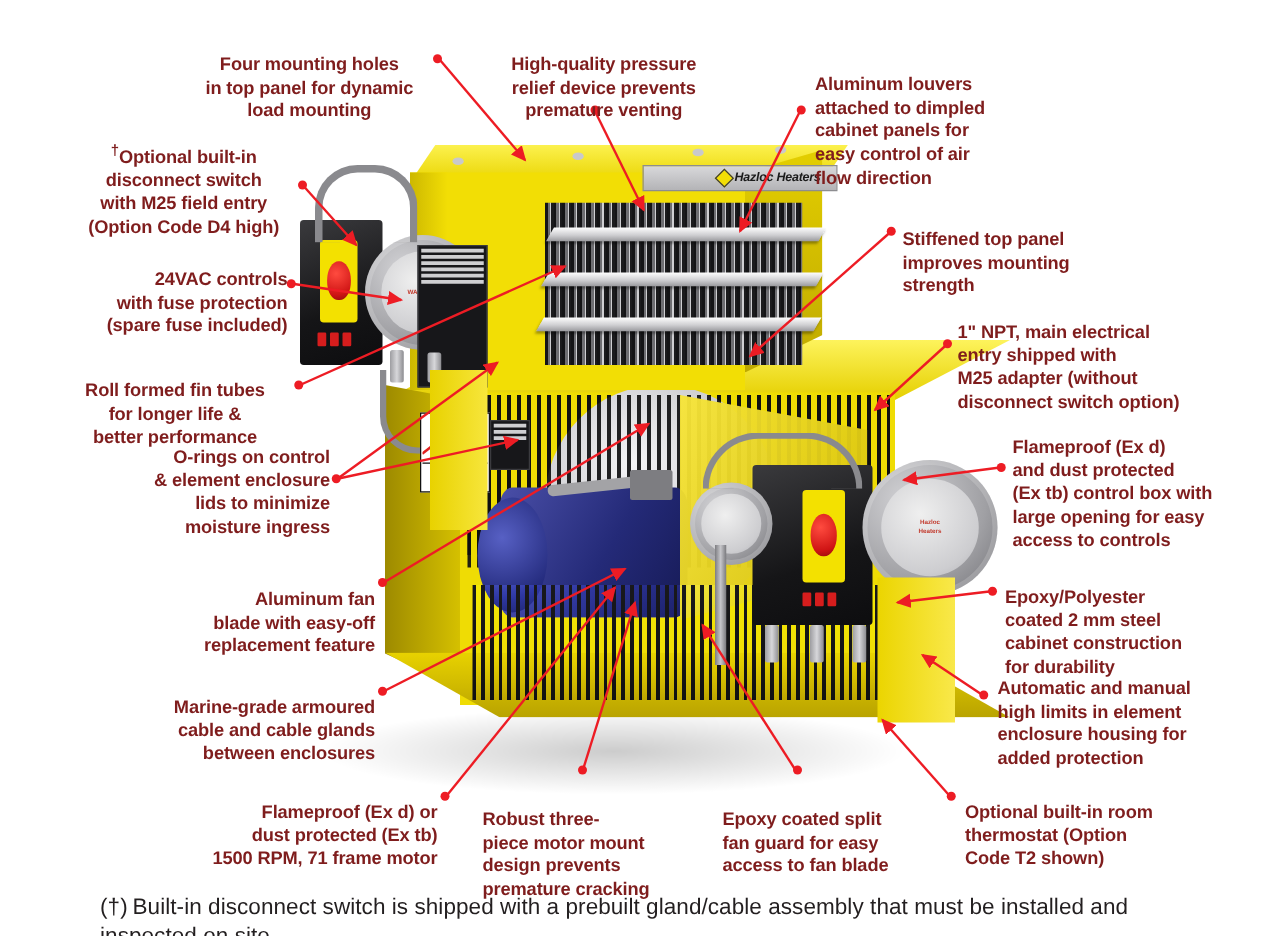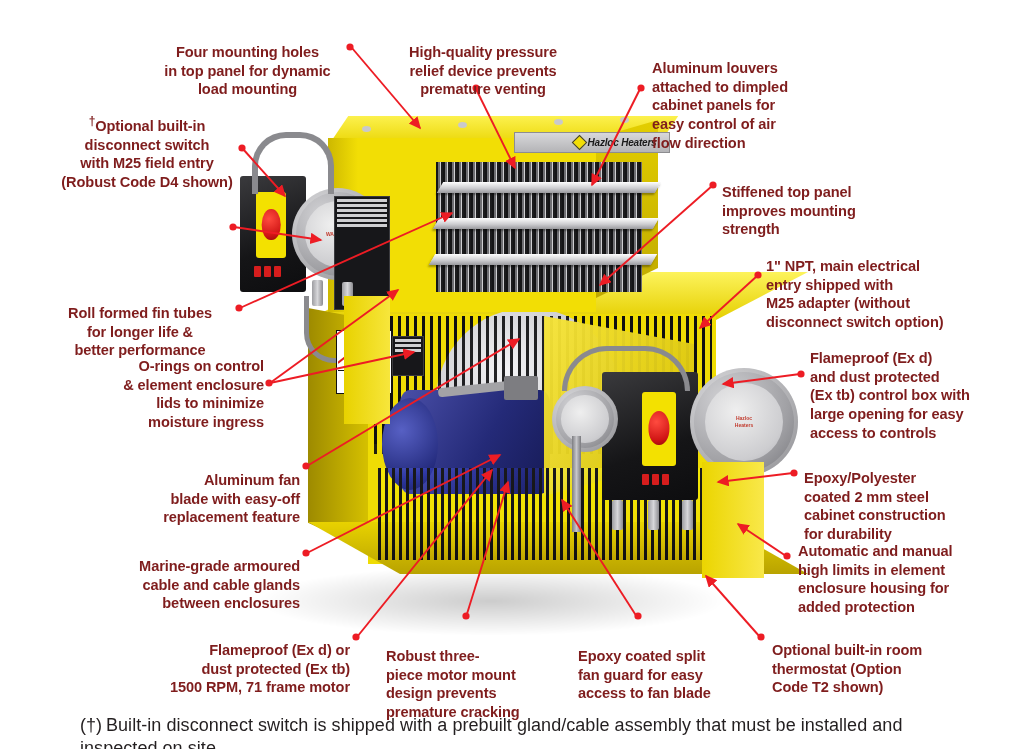--- a/index.html
+++ b/index.html
@@ -375,29 +375,34 @@
 attached to dimpled
 cabinet panels for
 easy control of air
 flow direction</span>
   </div>
 
   <div class="callout ta-center" style="left:56px;top:98px;width:182px;">
     <span class="dag">†</span><span>Optional built-in
 disconnect switch
 with M25 field entry
-(Robust Code D4 shown)</span>
+(Option Code D4 high)</span>
   </div>
 
   <div class="callout ta-left" style="left:722px;top:164px;width:180px;">
     <span>Stiffened top panel
 improves mounting
 strength</span>
   </div>
 
+  <div class="callout ta-right" style="left:40px;top:196px;width:190px;">
+    <span>24VAC controls
+with fuse protection
+(spare fuse included)</span>
+  </div>
 
   <div class="callout ta-left" style="left:766px;top:238px;width:212px;">
     <span>1" NPT, main electrical
 entry shipped with
 M25 adapter (without
 disconnect switch option)</span>
   </div>
 
   <div class="callout ta-right" style="left:46px;top:285px;width:188px;text-align:center;">
     <span>Roll formed fin tubes

